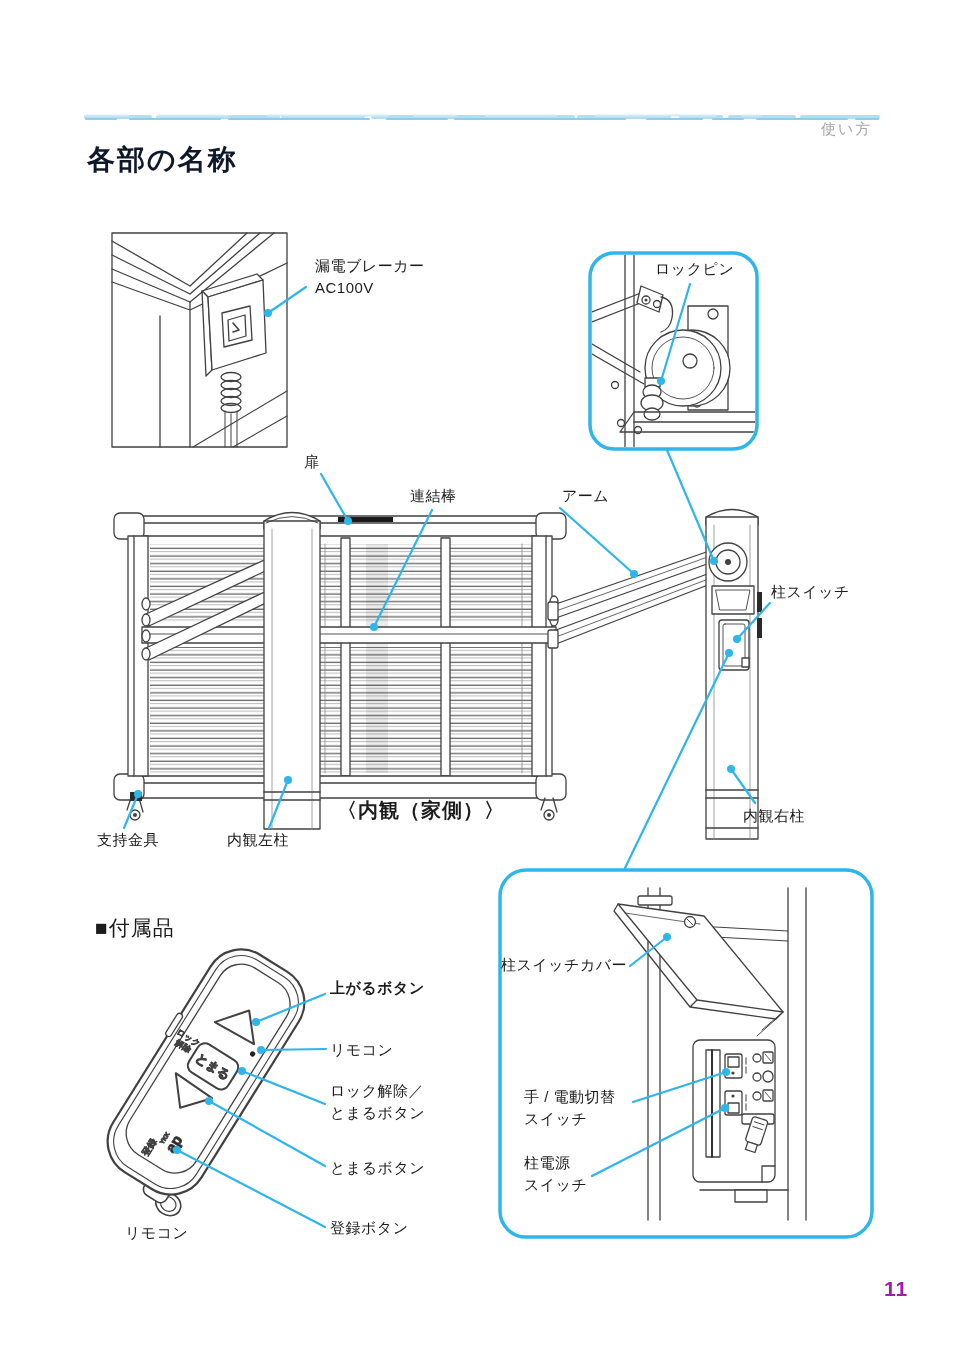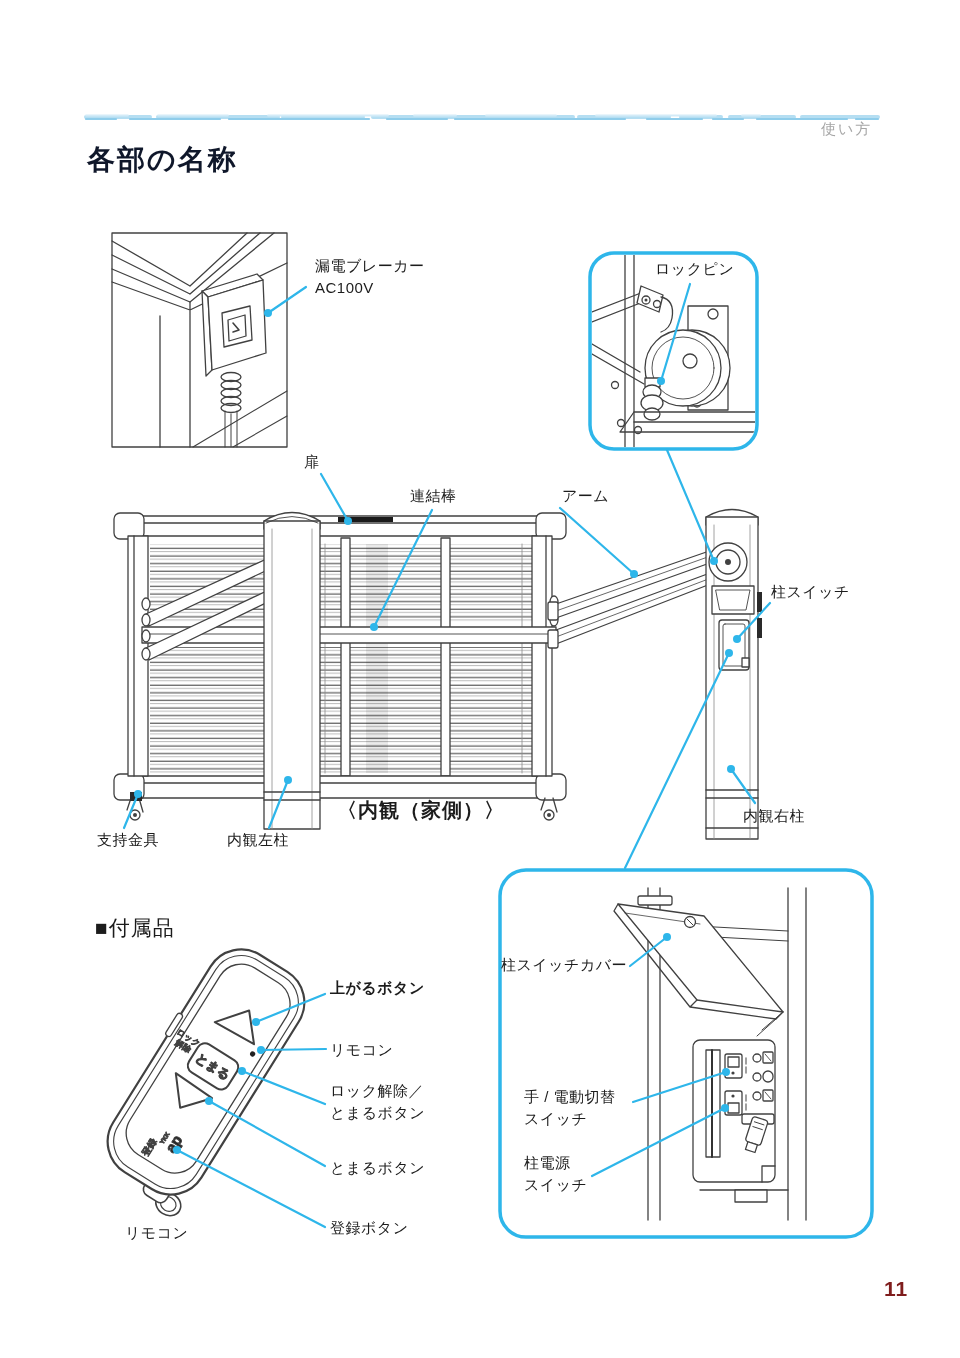--- a/index.html
+++ b/index.html
@@ -6,21 +6,21 @@
   #page{position:relative;width:960px;height:1358px;background:#ffffff;overflow:hidden;
         font-family:"Liberation Sans","DejaVu Sans",sans-serif;}
   #art{position:absolute;left:0;top:0;}
   .lbl{position:absolute;font-size:15px;line-height:22px;color:#1c1c1c;
        white-space:nowrap;letter-spacing:0.5px;font-weight:500;}
   .hdr{color:#a6a6a6;font-size:15px;font-weight:400;letter-spacing:2px;}
   .title{font-size:28px;font-weight:700;color:#0f172a;letter-spacing:2px;}
   .subtitle{font-size:15.5px;font-weight:400;}
   .caption{font-size:20px;font-weight:600;letter-spacing:1px;}
   .acc-head{font-size:21px;font-weight:400;letter-spacing:1px;}
-  .pageno{font-size:21px;color:#7f1d1d;font-weight:600;letter-spacing:1px;}
+  .pageno{font-size:21px;color:#a21caf;font-weight:600;letter-spacing:1px;}
   svg text{font-family:"Liberation Sans","DejaVu Sans",sans-serif;fill:#222;}
 </style>
 </head>
 <body>
 
 <div id="page">
 
 <svg id="art" width="960" height="1358" viewBox="0 0 960 1358">
   <defs>
     <pattern id="slat" width="12" height="7.6" patternUnits="userSpaceOnUse">

